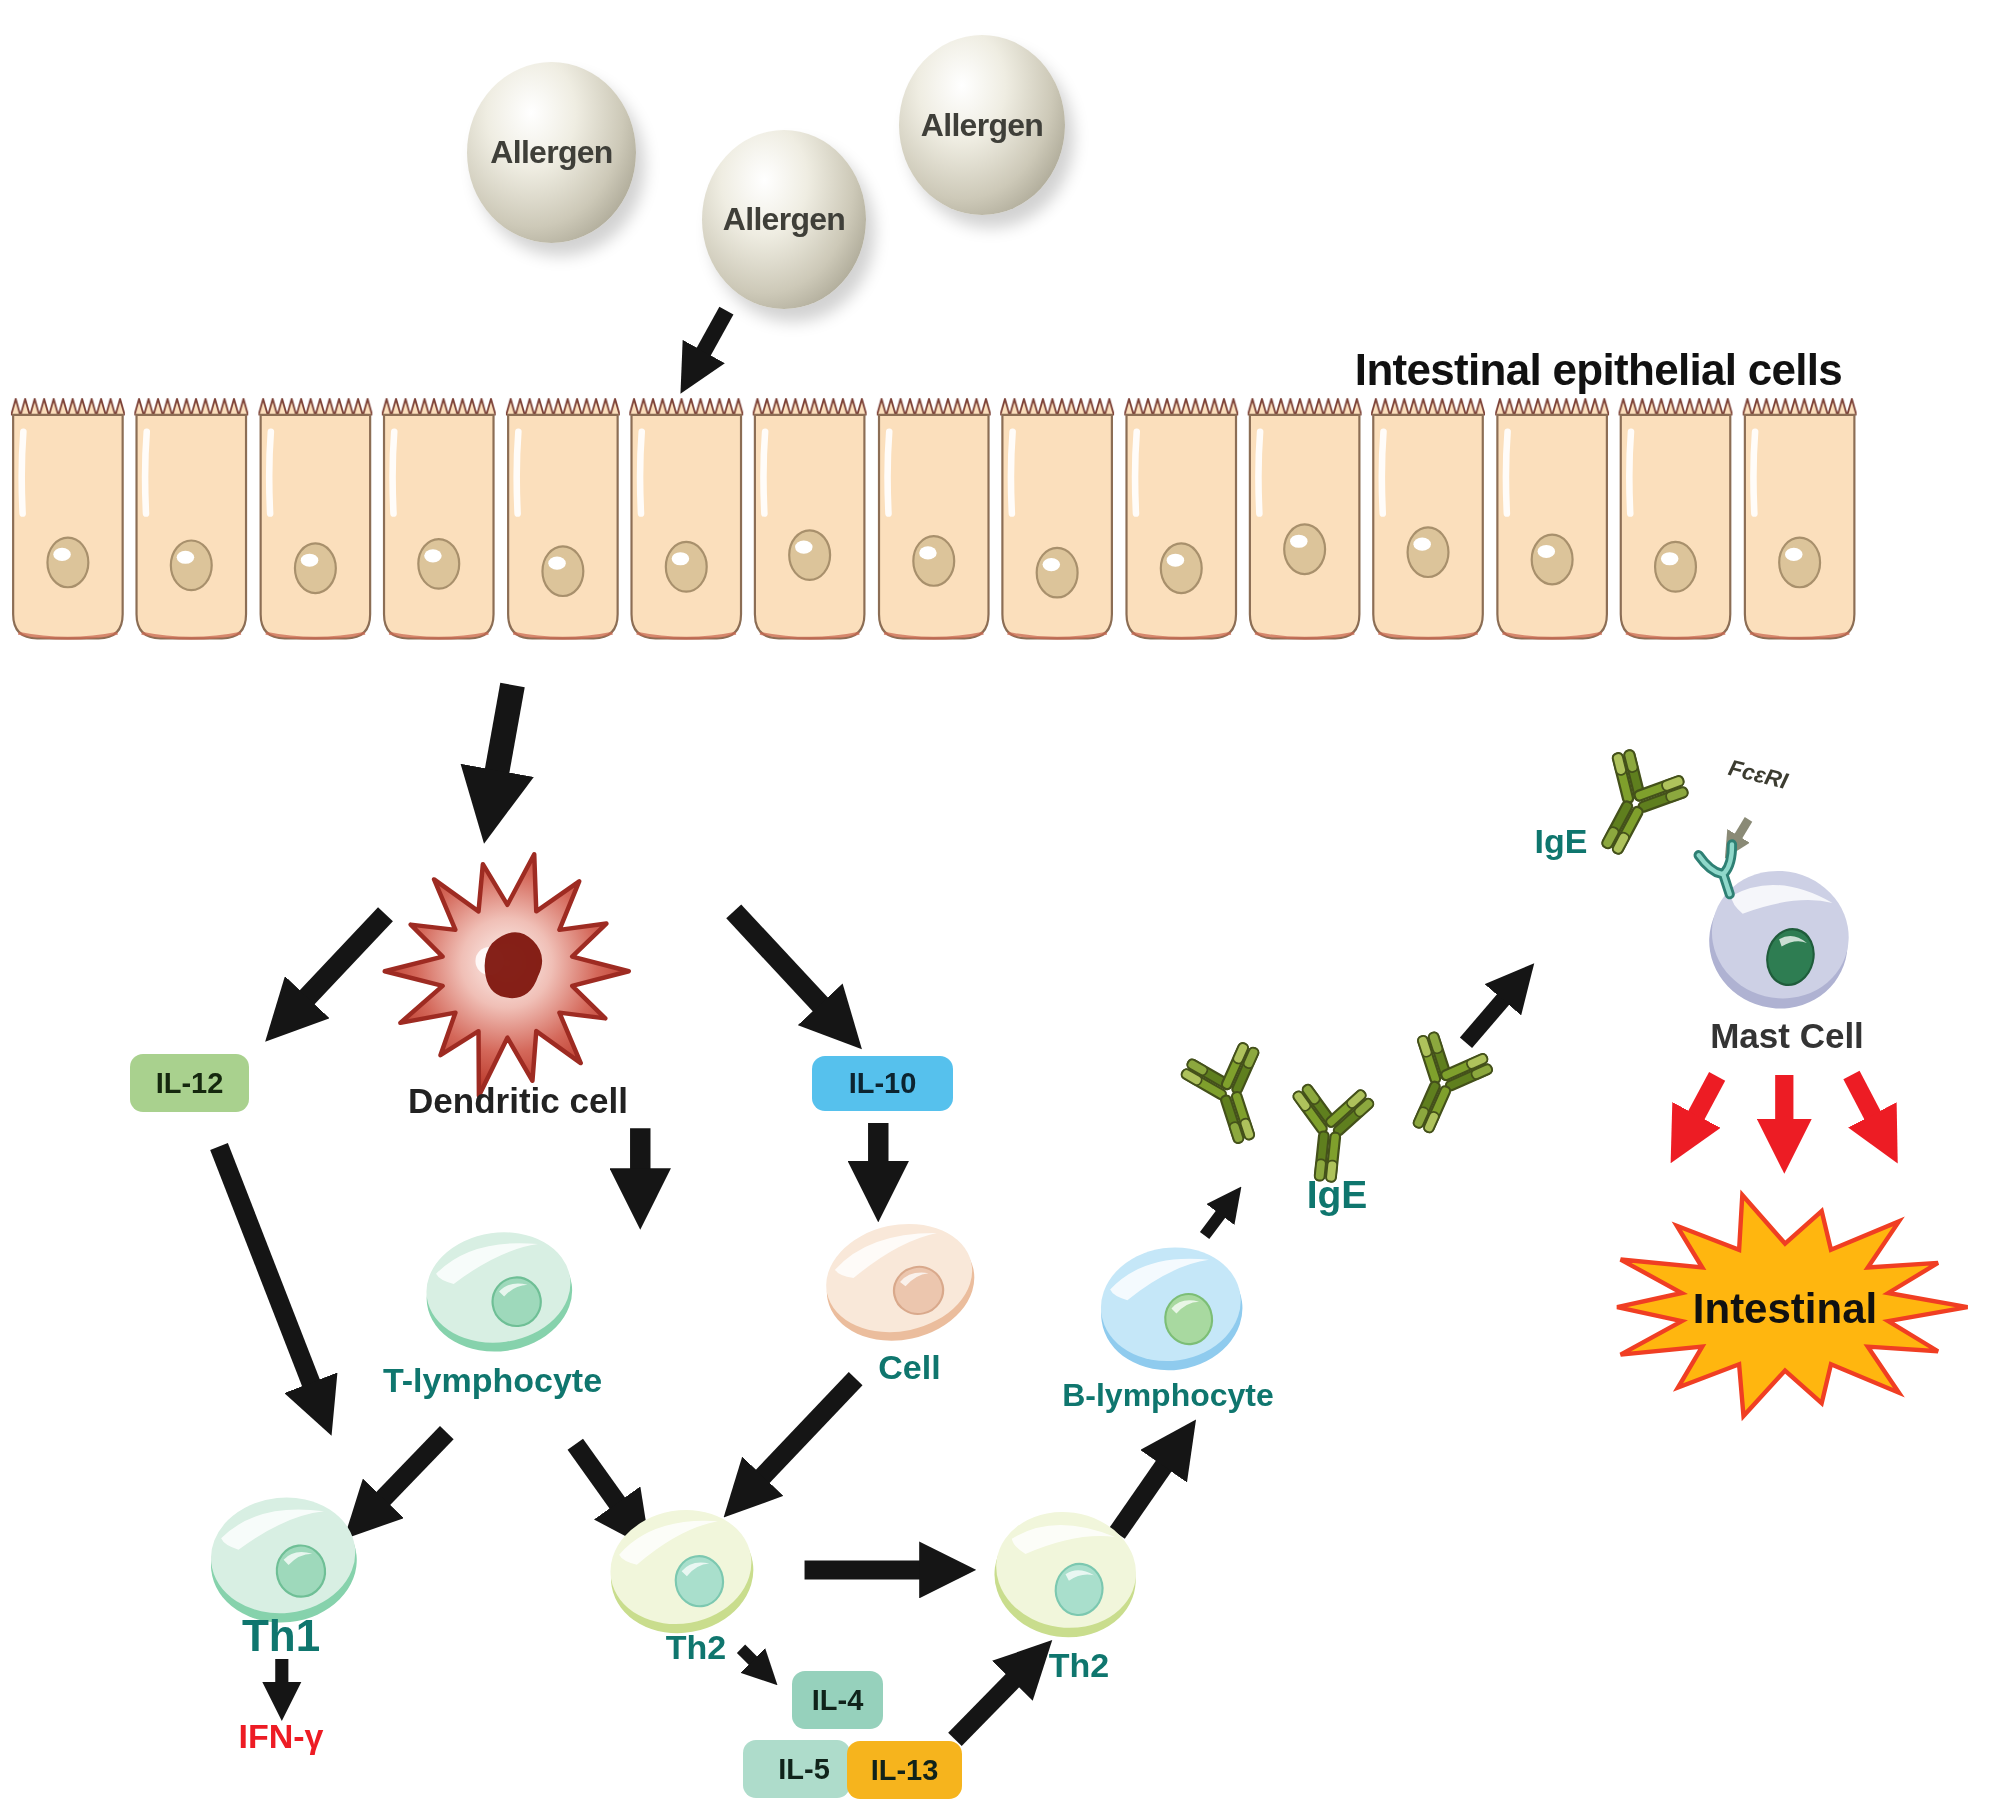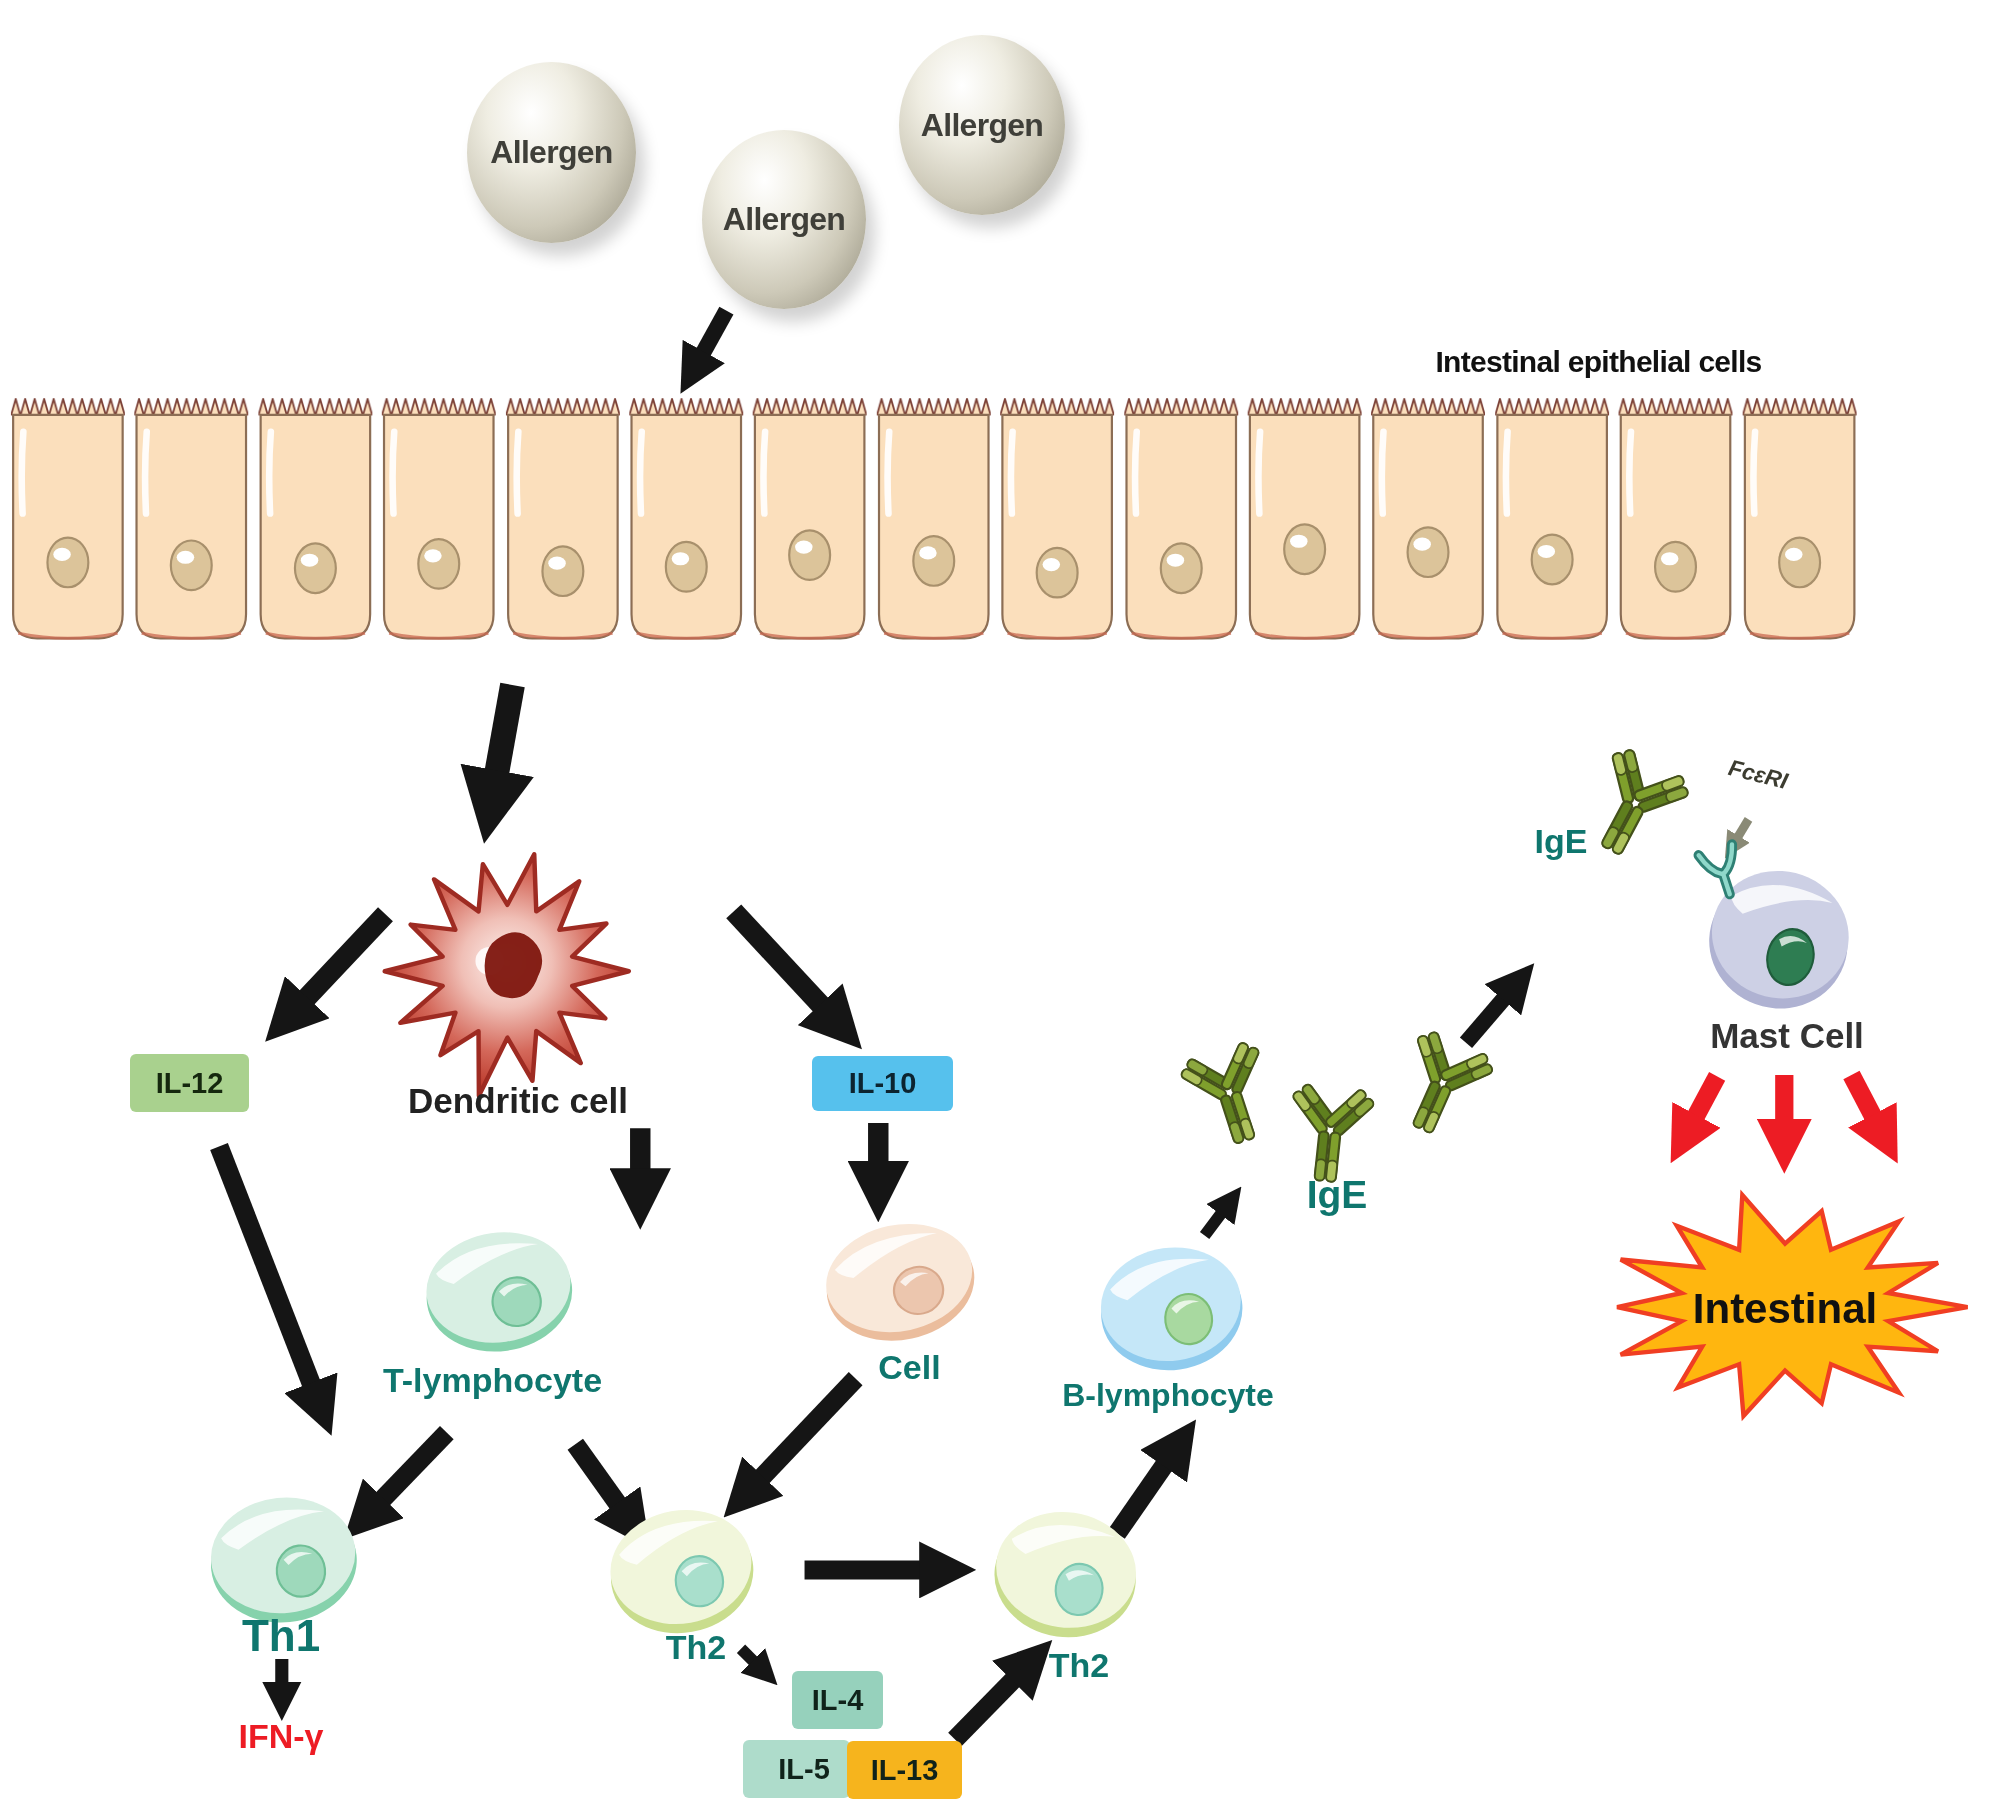--- a/index.html
+++ b/index.html
@@ -5,21 +5,21 @@
   html,body{margin:0;padding:0;background:#fff;}
   #canvas{position:relative;width:2015px;height:1814px;background:#fff;overflow:hidden;
           font-family:"Liberation Sans",sans-serif;}
   #gfx{position:absolute;left:0;top:0;width:2015px;height:1814px;}
   .label{position:absolute;font-weight:bold;color:#0f766e;text-align:center;white-space:nowrap;}
   .sphere{position:absolute;border-radius:50%;display:flex;align-items:center;justify-content:center;
           background:radial-gradient(ellipse at 38% 28%, #ffffff 0%, #efede2 30%, #cdc9b8 62%, #a29e8c 88%, #8b8776 100%);
           box-shadow:8.8px 13px 16px rgba(0,0,0,0.18);}
   .sphere span{font-weight:bold;font-size:32px;color:#3f3f39;letter-spacing:-0.7px;}
   .cytobox{position:absolute;display:flex;align-items:center;justify-content:center;
-           font-weight:bold;font-size:29px;color:#10231a;border-radius:6px;}
+           font-weight:bold;font-size:29px;color:#10231a;border-radius:13px;}
   .il12{background:#A9D18E;color:#15280e;}
   .il10{background:#56C1ED;color:#0c2430;}
   .il4{background:#96D1BC;text-align:center;}
   .il5{background:#AEDCCB;padding-left:15px;}
   .il13{background:#F6B41D;}
   .red{color:#ED1C24;}
   .fceri{transform:rotate(14deg);font-style:italic;color:#3c3c30;}
 </style>
 </head>
 <body>
@@ -238,21 +238,21 @@
   <div class="cytobox il4" style="left:792px;top:1671px;width:91px;height:58px;">
     <span>IL-4</span>
     </div>
   <div class="cytobox il5" style="left:743px;top:1740px;width:92px;height:58px;">
     <span>IL-5</span>
     </div>
   <div class="cytobox il13" style="left:847px;top:1741px;width:115px;height:58px;">
     <span>IL-13</span>
     </div>
 
-  <div class="label" style="left:1343px;top:345px;width:511px;font-size:30px;letter-spacing:-0.7px;color:#111;">Intestinal epithelial cells</div>
+  <div class="label" style="left:1343px;top:345px;width:511px;font-size:44px;letter-spacing:-0.7px;color:#111;">Intestinal epithelial cells</div>
   <div class="label" style="left:372px;top:1081px;width:292px;font-size:35px;color:#222;">Dendritic cell</div>
   <div class="label" style="left:361px;top:1361px;width:263px;font-size:34px;">T-lymphocyte</div>
   <div class="label" style="left:851px;top:1348px;width:117px;font-size:34px;">Cell</div>
   <div class="label" style="left:237px;top:1611px;width:88px;font-size:44px;">Th1</div>
   <div class="label" style="left:656px;top:1628px;width:80px;font-size:34px;">Th2</div>
   <div class="label" style="left:1035px;top:1646px;width:88px;font-size:34px;">Th2</div>
   <div class="label" style="left:1044px;top:1377px;width:248px;font-size:32px;">B-lymphocyte</div>
   <div class="label red" style="left:226px;top:1717px;width:110px;font-size:34px;">IFN-γ</div>
   <div class="label" style="left:1286px;top:1173px;width:102px;font-size:39px;">IgE</div>
   <div class="label" style="left:1517px;top:822px;width:88px;font-size:34px;">IgE</div>

